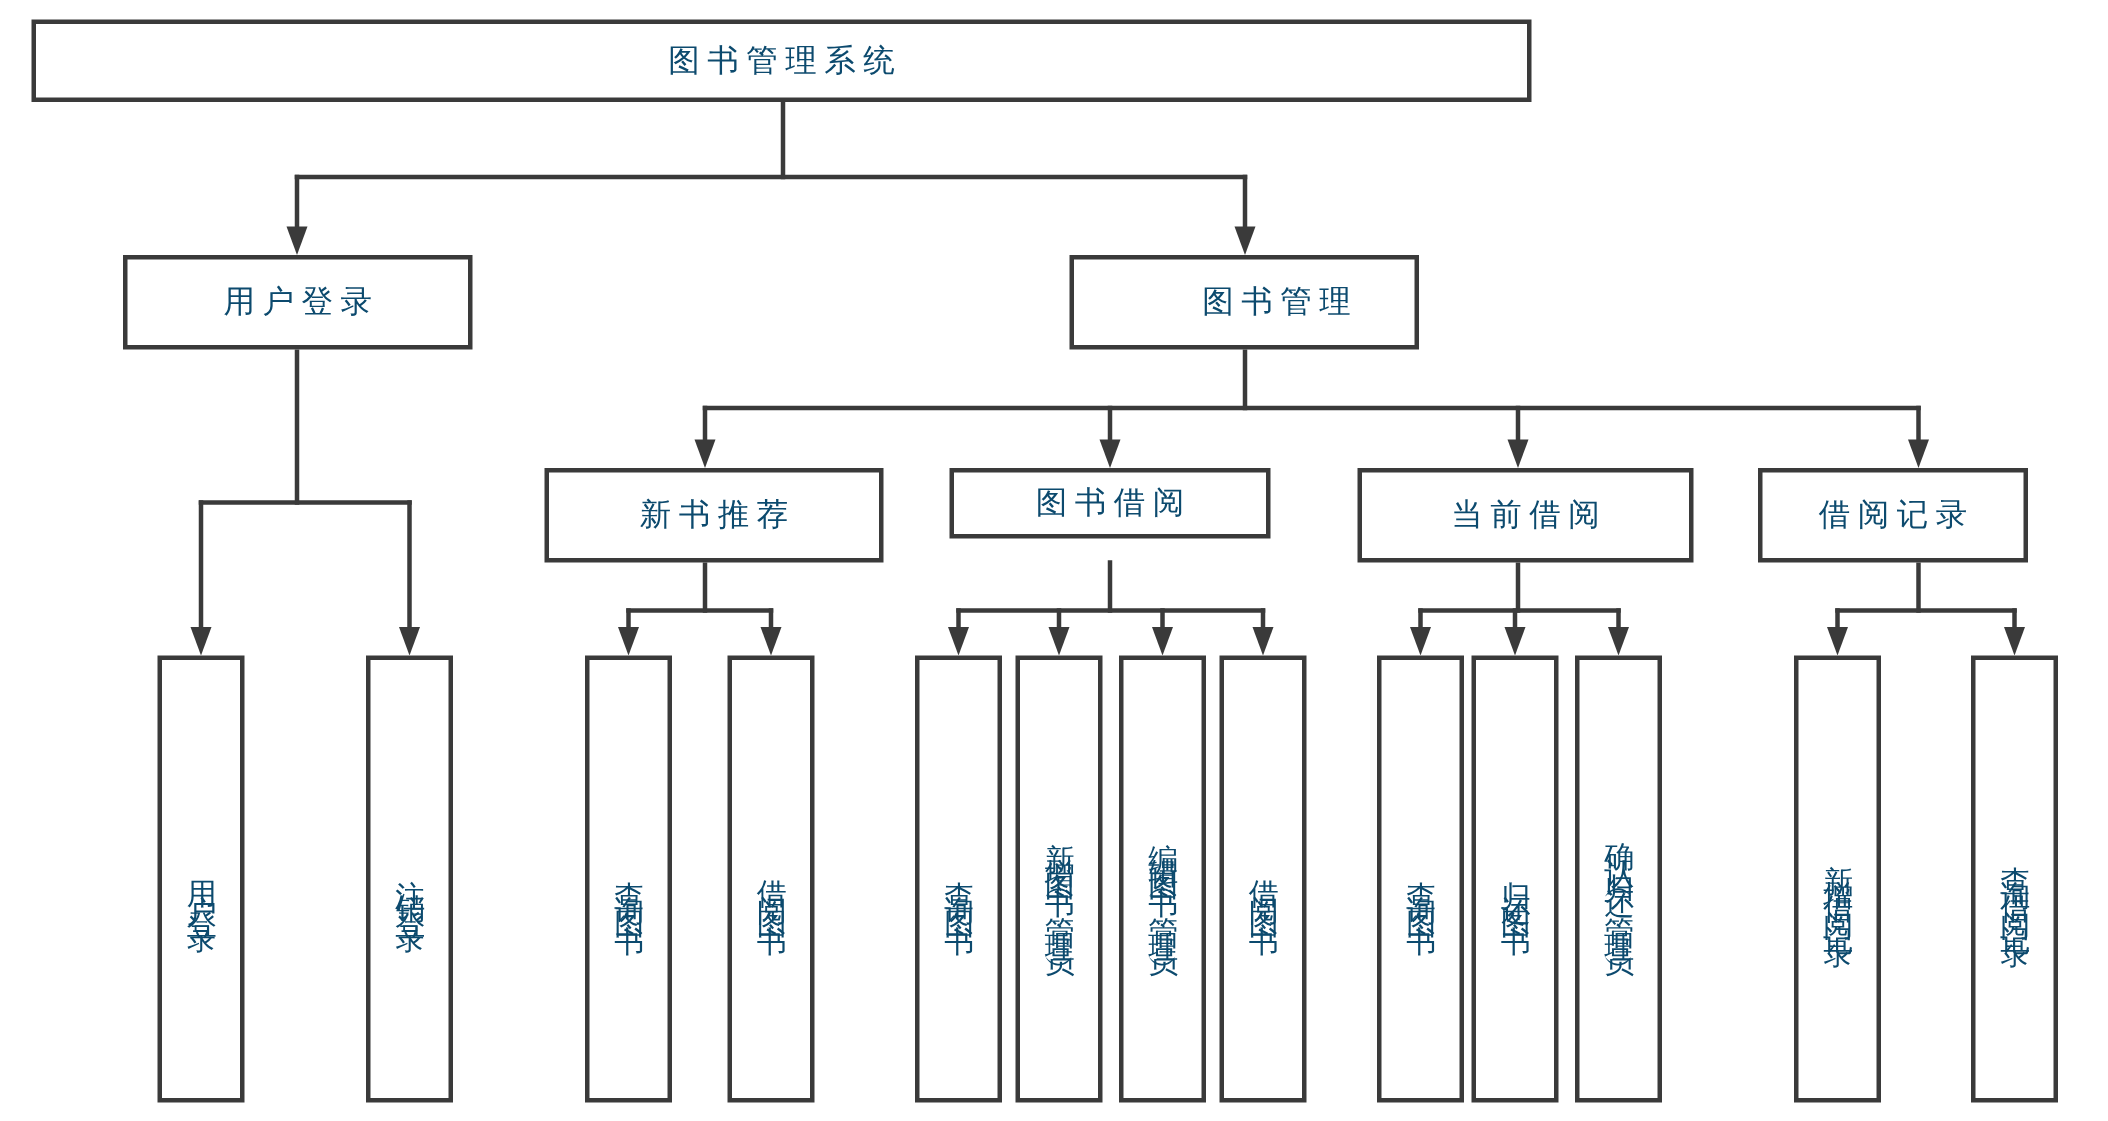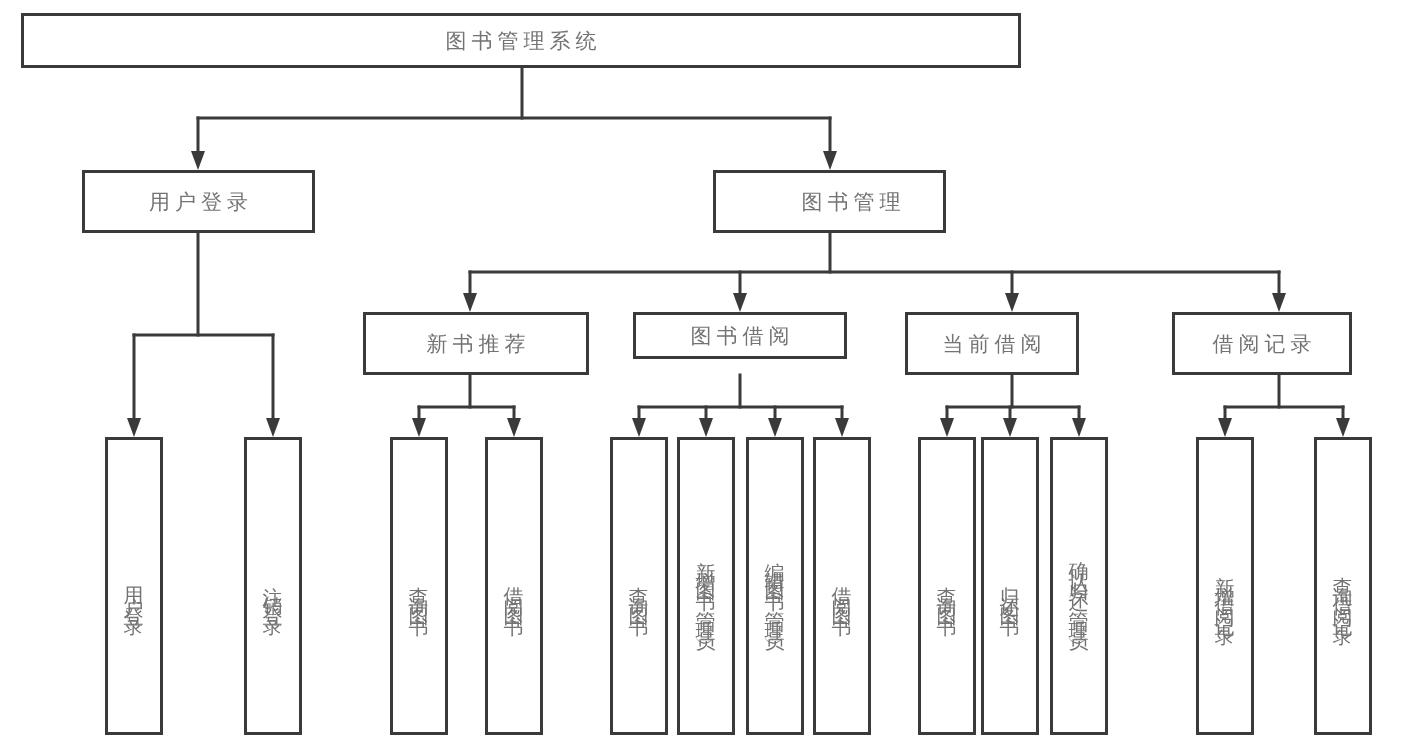--- a/index.html
+++ b/index.html
@@ -3,35 +3,35 @@
 <meta charset="utf-8">
 <style>
   html,body { margin:0; padding:0; background:#ffffff; }
   .canvas {
     position:relative; width:1405px; height:747px; background:#ffffff;
     font-family:"Liberation Sans","DejaVu Sans",sans-serif; overflow:hidden;
   }
   svg.wires { position:absolute; left:0; top:0; z-index:0; }
   .box {
     position:absolute; box-sizing:border-box; background:#ffffff;
-    border:3px solid #3a3a3a; color:#737373; z-index:1;
+    border:3px solid #3a3a3a; color:#0c4a6e; z-index:1;
     display:flex; align-items:center; justify-content:center;
     text-align:center; line-height:1.2;
   }
   .h { font-size:21px; letter-spacing:5px; padding-left:5px; white-space:nowrap; }
   .v {
     writing-mode:vertical-rl; text-orientation:mixed;
     font-size:20px; letter-spacing:10px; padding-top:10px; white-space:nowrap;
   }
   .root  { left:21px;  top:13px;  width:1000px; height:55px; }
   .n-ul  { left:82px;  top:170px; width:233px;  height:63px; }
   .n-bm  { left:713px; top:170px; width:233px;  height:63px;padding-left:48px; }
   .n-l3a { left:363px;  top:312px; width:226px; height:63px; }
   .n-l3b { left:633px;  top:312px; width:214px; height:47px; }
-  .n-l3c { left:905px;  top:312px; width:174px; height:63px; }
+  .n-l3c { left:905px;  top:312px; width:224px; height:63px; }
   .n-l3d { left:1172px; top:312px; width:180px; height:63px; }
   .leaf { top:437px; width:58px; height:298px; }
   .lf1  { left:105px; }  .lf2  { left:244px; }
   .lf3  { left:390px; }  .lf4  { left:485px; }
   .lf5  { left:610px; }  .lf6  { left:677px; }
   .lf7  { left:746px; }  .lf8  { left:813px; }
   .lf9  { left:918px; }  .lf10 { left:981px; }  .lf11 { left:1050px; }
   .lf12 { left:1196px; } .lf13 { left:1314px; }
   .watermark {
     position:absolute; left:1188px; top:716px; z-index:5;

